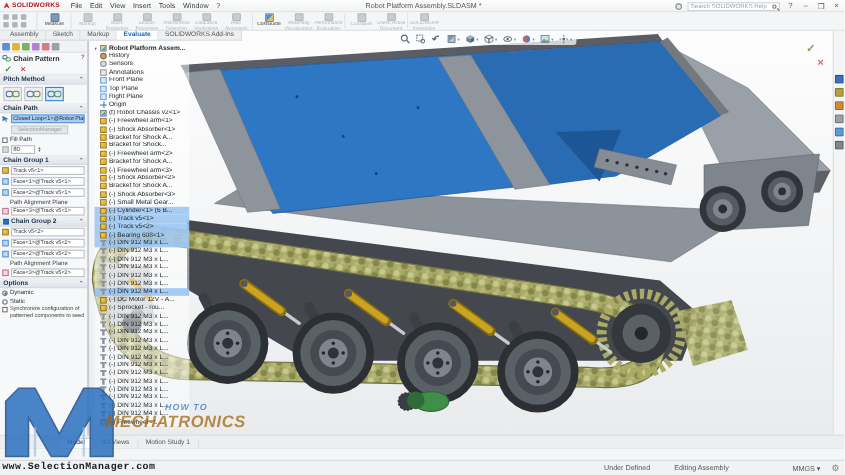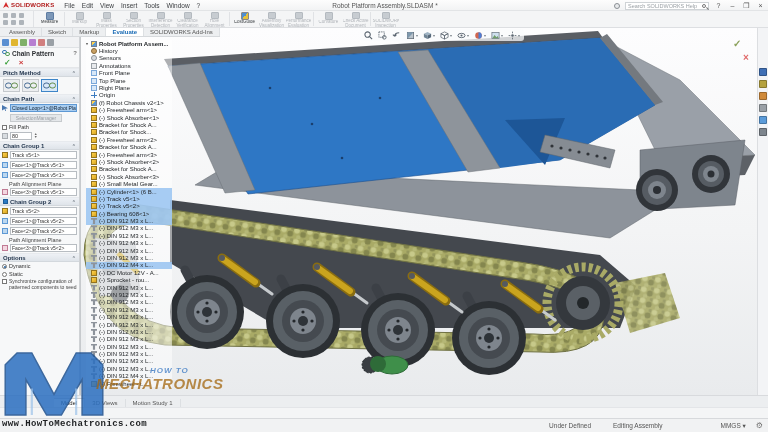--- a/index.html
+++ b/index.html
@@ -893,15 +893,15 @@
     <span class="units"><span>MMGS</span> <span>▾</span></span>
     <span class="gear">⚙</span>
   </div>
 
   <svg class="wm wm-m" viewBox="0 0 70 46">
     <path d="M2,44 V10 L10,2 H20 L35,30 L50,2 H60 L68,10 V44 H54 V20 L40,44 H30 L16,20 V44 Z" fill="#2b6fc0" opacity="0.85" stroke="#1c4f8e" stroke-width="1"></path>
     <path d="M20,44 V26 M50,44 V26" stroke="#9cc3ea" stroke-width="1.5" opacity="0.7"></path>
   </svg>
   <div class="wm wm-t1">HOW TO</div>
   <div class="wm wm-t2">MECHATRONICS</div>
-  <div class="wm wm-url">www.HowToMechatronics.com</div>
+  <div class="wm wm-url">www.SelectionManager.com</div>
 
 </div>
 
 </body></html>

